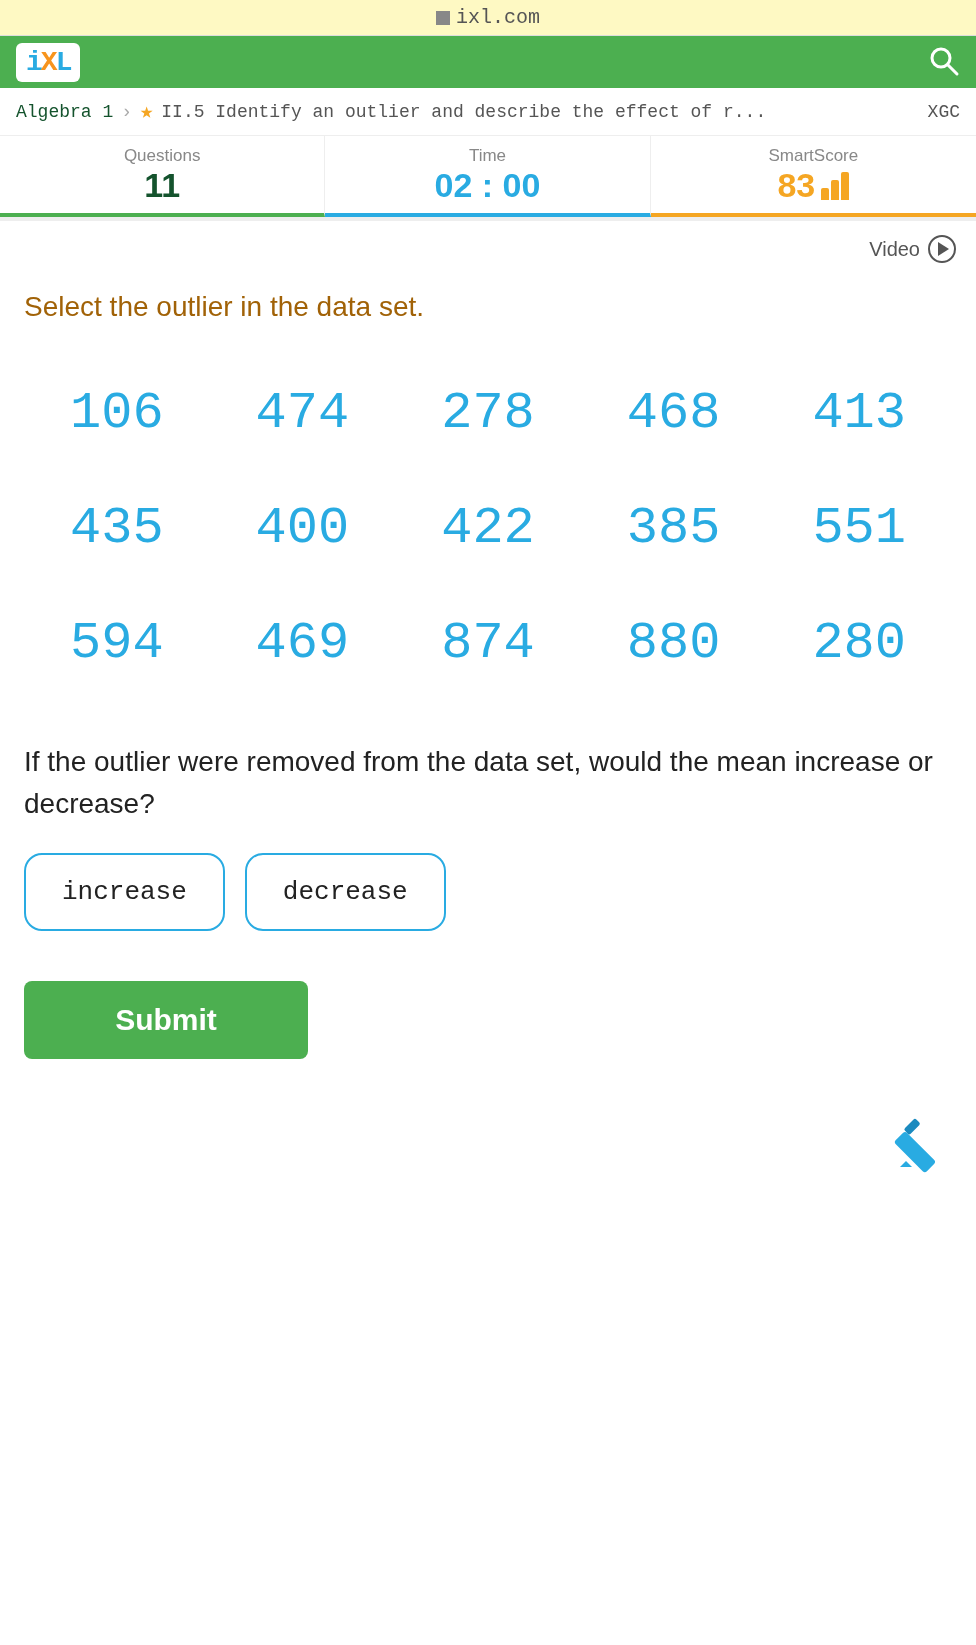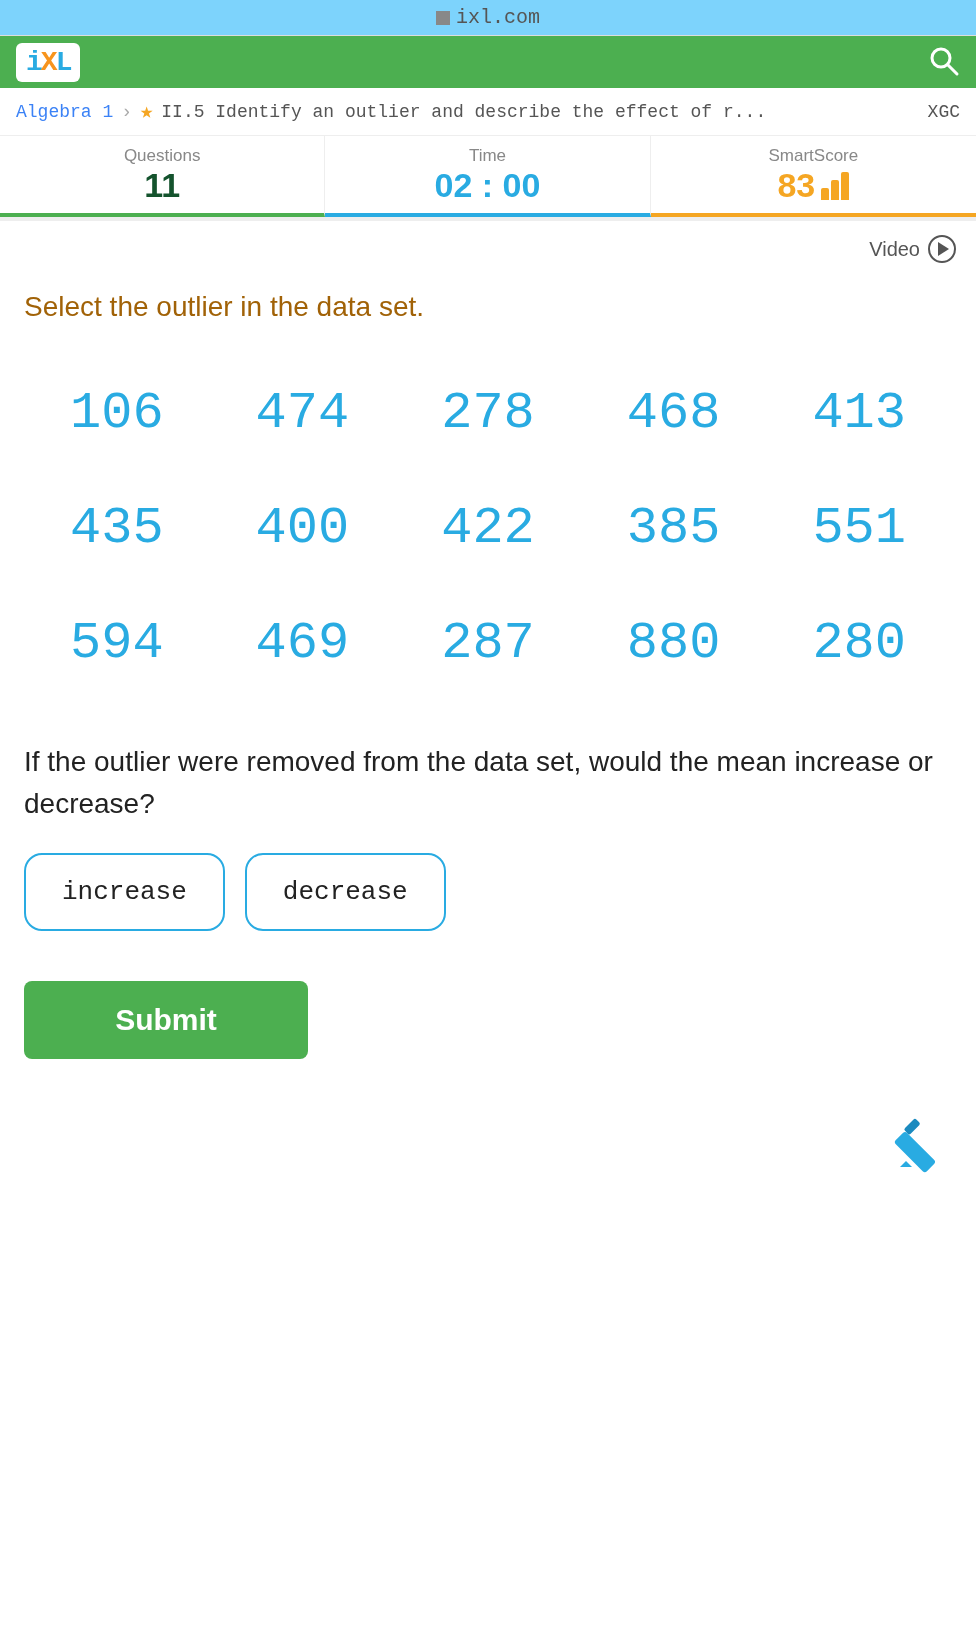--- a/index.html
+++ b/index.html
@@ -6,21 +6,21 @@
     body {
       font-family: 'Courier New', monospace;
       background: #fff;
       width: 976px;
       min-height: 1645px;
       overflow-x: hidden;
     }
 
     
     .top-bar {
-      background: #7dd3fc;
+      background: #fef9c3;
       border-bottom: 1px solid #ddd;
       padding: 6px 16px;
       display: flex;
       align-items: center;
       justify-content: center;
       font-size: 20px;
       color: #555;
     }
     .top-bar-domain {
       display: flex;
@@ -64,21 +64,21 @@
     
     .breadcrumb {
       display: flex;
       align-items: center;
       padding: 10px 16px;
       gap: 8px;
       font-size: 18px;
       color: #555;
       border-bottom: 1px solid #eee;
     }
-    .breadcrumb-link { color: #3b82f6; text-decoration: none; }
+    .breadcrumb-link { color: #14532d; text-decoration: none; }
     .breadcrumb-chevron { color: #aaa; }
     .breadcrumb-star { color: #f5a623; font-size: 22px; }
     .breadcrumb-title { color: #555; font-size: 18px; flex: 1; white-space: nowrap; overflow: hidden; text-overflow: ellipsis; }
     .breadcrumb-code { color: #555; font-size: 18px; margin-left: auto; }
 
     
     .stats-bar {
       display: grid;
       grid-template-columns: 1fr 1fr 1fr;
       border-bottom: 4px solid #eee;
@@ -318,21 +318,21 @@
       <div class="number-cell">278</div>
       <div class="number-cell">468</div>
       <div class="number-cell">413</div>
       <div class="number-cell">435</div>
       <div class="number-cell">400</div>
       <div class="number-cell">422</div>
       <div class="number-cell">385</div>
       <div class="number-cell">551</div>
       <div class="number-cell">594</div>
       <div class="number-cell">469</div>
-      <div class="number-cell">287</div>
+      <div class="number-cell">874</div>
       <div class="number-cell">880</div>
       <div class="number-cell">280</div>
     </div>
 
   
   <p class="followup-text">If the outlier were removed from the data set, would the mean increase or decrease?</p>
 
   
   <div class="answer-buttons" id="answer-buttons">
   <button class="answer-btn">increase</button>

